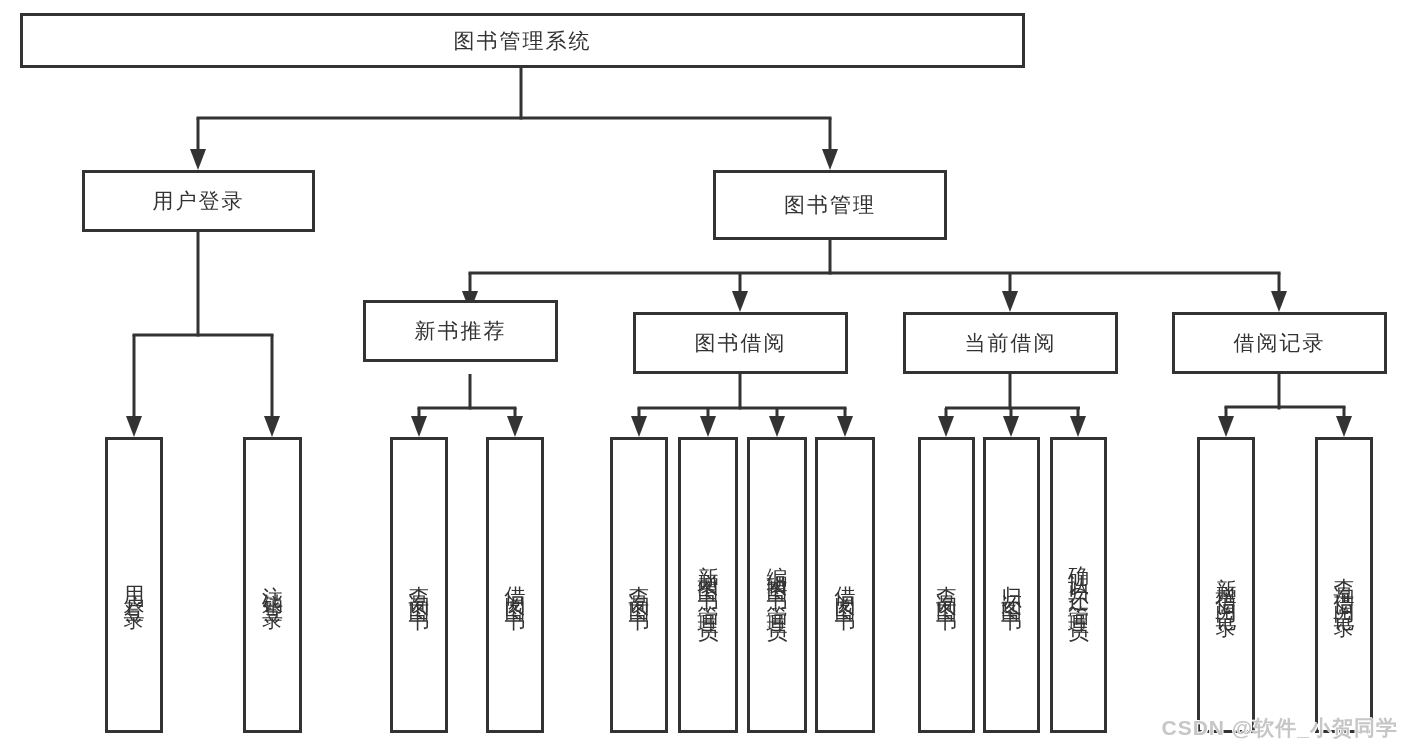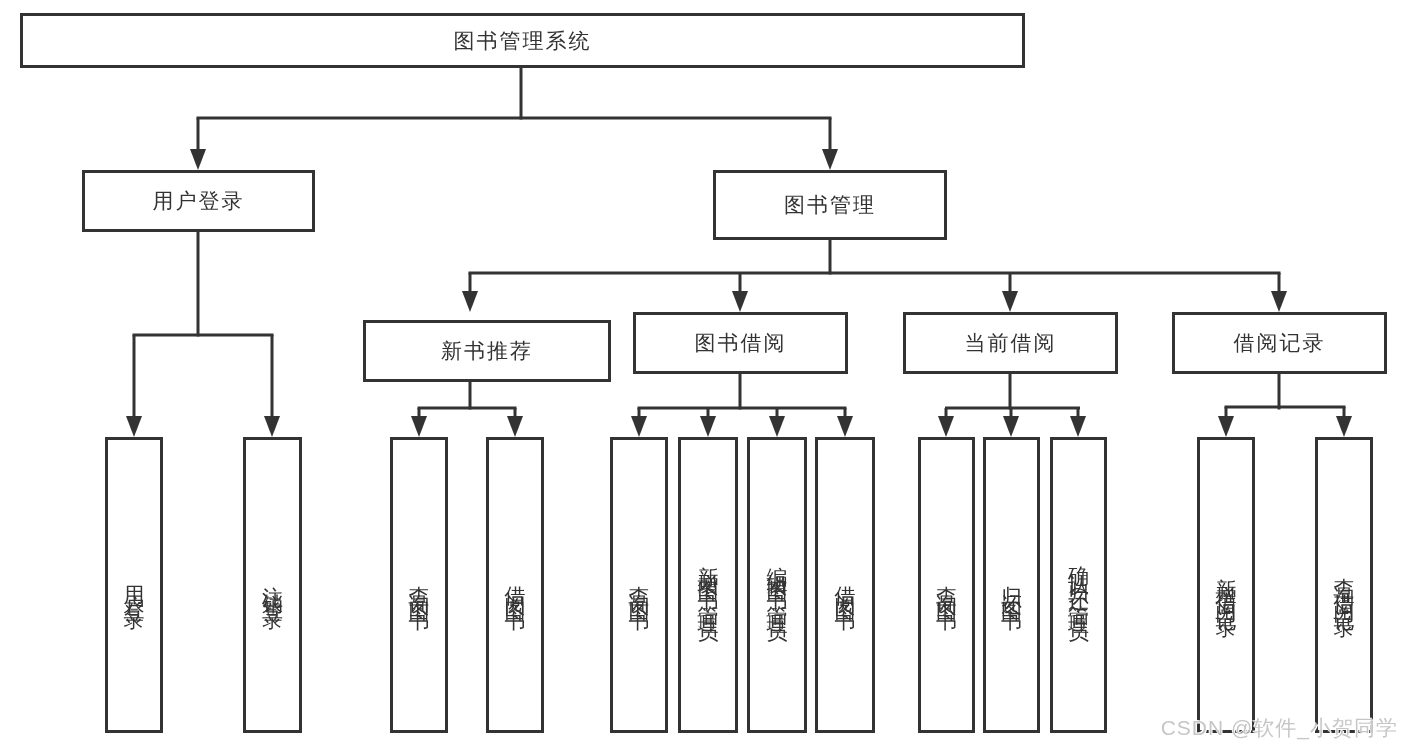--- a/index.html
+++ b/index.html
@@ -47,20 +47,21 @@
   .watermark{
     position:absolute;
     right:7px;
     bottom:5px;
     font-size:21px;
     letter-spacing:1px;
     color:var(--watermark-color);
     text-shadow:1px 1px 0 #ffffff, -1px -1px 0 #ffffff;
     z-index:10;
     pointer-events:none;
+    font-weight:bold;
   }
 </style>
 </head>
 <body>
 
 <div class="canvas">
 
   <svg class="connectors" viewBox="0 0 1405 747" width="1405" height="747" xmlns="http://www.w3.org/2000/svg">
     <g>
       <line x1="521" y1="68" x2="521" y2="119.5"></line>
@@ -140,21 +141,21 @@
     <span>图书管理系统</span>
   </div>
 
   <div class="node hnode" style="left:82px;top:170px;width:233px;height:62px">
     <span>用户登录</span>
   </div>
   <div class="node hnode" style="left:713px;top:170px;width:234px;height:70px">
     <span>图书管理</span>
   </div>
 
-  <div class="node hnode" style="left:363px;top:320px;width:248px;height:62px">
+  <div class="node hnode" style="left:363px;top:300px;width:195px;height:62px">
     <span>新书推荐</span>
   </div>
   <div class="node hnode" style="left:633px;top:312px;width:215px;height:62px">
     <span>图书借阅</span>
   </div>
   <div class="node hnode" style="left:903px;top:312px;width:215px;height:62px">
     <span>当前借阅</span>
   </div>
   <div class="node hnode" style="left:1172px;top:312px;width:215px;height:62px">
     <span>借阅记录</span>

